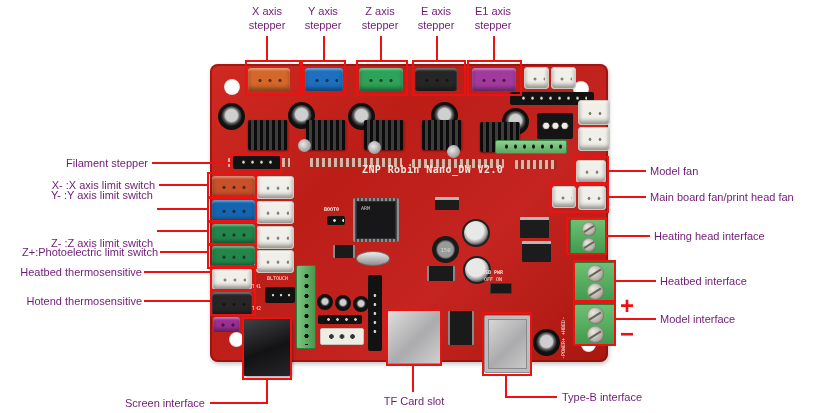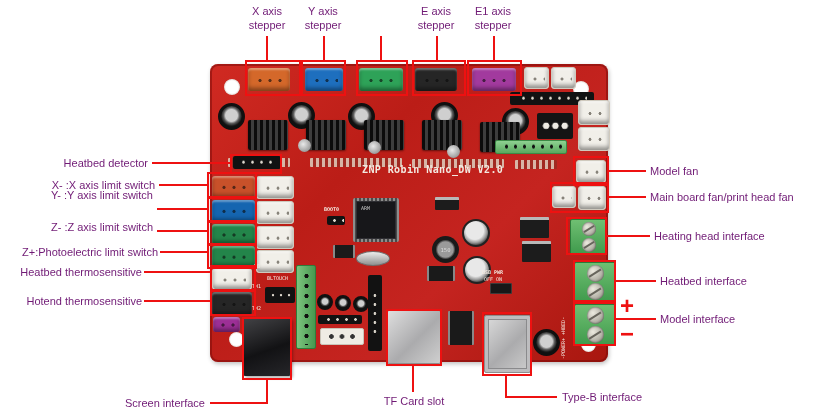--- a/index.html
+++ b/index.html
@@ -234,27 +234,28 @@
   <div class="aline" style="left:615px;top:280px;width:41px;height:2px;"></div>
   <div class="aline" style="left:615px;top:318px;width:41px;height:2px;"></div>
   <div class="aline" style="left:266px;top:379px;width:2px;height:25px;"></div>
   <div class="aline" style="left:210px;top:402px;width:57px;height:2px;"></div>
   <div class="aline" style="left:412px;top:365px;width:2px;height:27px;"></div>
   <div class="aline" style="left:505px;top:375px;width:2px;height:23px;"></div>
   <div class="aline" style="left:505px;top:396px;width:52px;height:2px;"></div>
 
   <div class="lbl two" style="left:235px;top:4px;">X axis stepper</div>
   <div class="lbl two" style="left:291px;top:4px;">Y axis stepper</div>
+  <div class="lbl two" style="left:348px;top:4px;">Z axis stepper</div>
   <div class="lbl two" style="left:404px;top:4px;">E axis stepper</div>
   <div class="lbl two" style="left:461px;top:4px;">E1 axis stepper</div>
 
-  <div class="lbl r" style="right:667px;top:156px;">Heatbed detector</div>
+  <div class="lbl r" style="right:667px;top:156px;">Filament stepper</div>
   <div class="lbl r" style="right:660px;top:178px;">X- :X axis limit switch</div>
   <div class="lbl r" style="right:662px;top:188px;">Y- :Y axis limit switch</div>
-  <div class="lbl r" style="right:662px;top:220px;">Z- :Z axis limit switch</div>
+  <div class="lbl r" style="right:662px;top:236px;">Z- :Z axis limit switch</div>
   <div class="lbl r" style="right:673px;top:265px;">Heatbed thermosensitive</div>
   <div class="lbl r" style="right:657px;top:245px;">Z+:Photoelectric limit switch</div>
   <div class="lbl r" style="right:673px;top:294px;">Hotend thermosensitive</div>
 
   <div class="lbl" style="left:650px;top:164px;">Model fan</div>
   <div class="lbl" style="left:650px;top:190px;">Main board fan/print head fan</div>
   <div class="lbl" style="left:654px;top:229px;">Heating head interface</div>
   <div class="lbl" style="left:660px;top:274px;">Heatbed interface</div>
   <div class="lbl" style="left:660px;top:312px;">Model interface</div>
   <div class="pol" style="left:620px;top:296px;">+</div>

